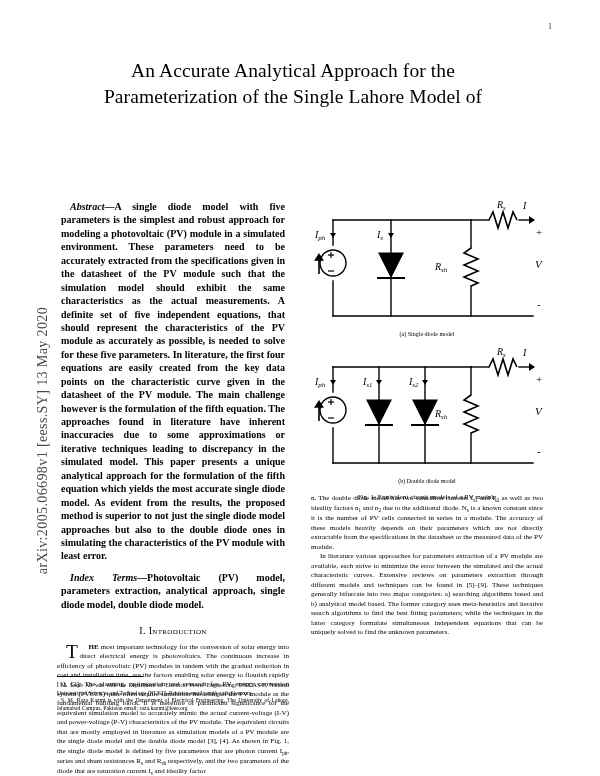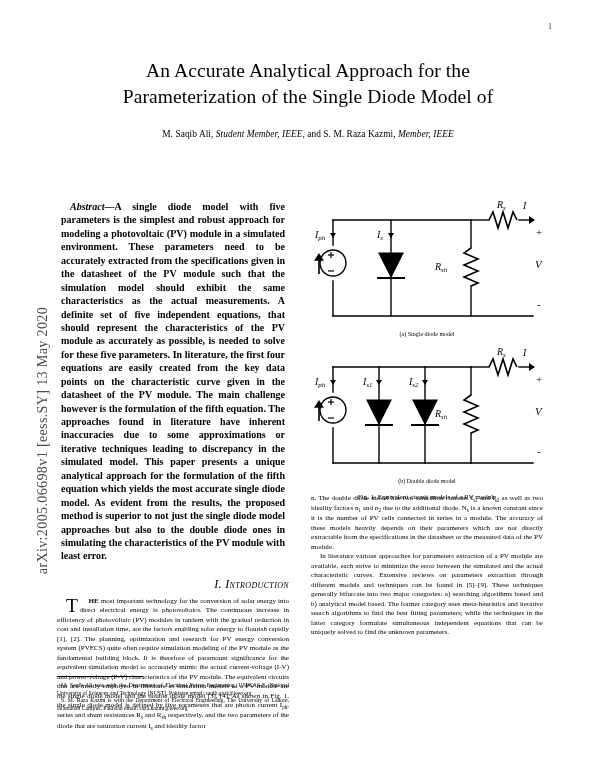--- a/index.html
+++ b/index.html
@@ -40,21 +40,21 @@
     position: absolute;
     right: 48px;
     top: 22px;
     font-size: 8px;
     color: #333;
   }
 
   
   .title-block {
     position: absolute;
-    left: 64px;
+    left: 49px;
     top: 58px;
     width: 488px;
     text-align: center;
   }
   .paper-title {
     font-size: 19.5px;
     line-height: 1.33;
     font-weight: normal;
     margin: 0;
     letter-spacing: 0.1px;
@@ -90,27 +90,26 @@
     text-align: justify;
     text-indent: 9px;
     margin: 4px;
     font-size: 10px;
     line-height: 1.345;
   }
   .indexterms { margin-top: 8px; }
   .lead-italic { font-style: italic; font-weight: bold; }
 
   h2.section-head {
-    text-align: right;
-    font-size: 12px;
+    text-align: center;
+    font-size: 10px;
     font-weight: normal;
     font-variant: small-caps;
     letter-spacing: 0.35px;
     margin: 13px 0 5px 0;
-    font-style: italic;
   }
 
   
   .dropcap-para {
     text-indent: 0;
   }
   .dropcap {
     float: left;
     font-size: 19.5px;
     line-height: 0.82;
@@ -164,33 +163,29 @@
 
 <div class="page">
 
   <div class="arxiv-stamp">arXiv:2005.06698v1  [eess.SY]  13 May 2020</div>
 
   <div class="page-number">1</div>
 
   <div class="title-block">
     <h1 class="paper-title">
       <span>An Accurate Analytical Approach for the</span><br>
-      <span>Parameterization of the Single Diode Model of</span><br>
+      <span>Parameterization of the Single Lahore Model of</span><br>
     </h1>
-    <div class="authors">
-      <span>M. Saqib Ali,</span>
-      <span class="it">Student Member, IEEE</span><span>, and S. M. Raza Kazmi,</span>
-      <span class="it">Member, IEEE</span>
-    </div>
   </div>
 
   <div class="col col-left">
 
     <p class="abstract"><span class="lead-italic">Abstract</span><span>—</span><span>A single diode model with five parameters is the simplest and robust approach for modeling a photovoltaic (PV) module in a simulated environment. These parameters need to be accurately extracted from the specifications given in the datasheet of the PV module such that the simulation model should exhibit the same characteristics as the actual measurements. A definite set of five independent equations, that should represent the characteristics of the PV module as accurately as possible, is needed to solve for these five parameters. In literature, the first four equations are easily created from the key data points on the characteristic curve given in the datasheet of the PV module. The main challenge however is the formulation of the fifth equation. The approaches found in literature have inherent inaccuracies due to some approximations or iterative techniques leading to discrepancy in the simulated model. This paper presents a unique analytical approach for the formulation of the fifth equation which yields the most accurate single diode model. As evident from the results, the proposed method is superior to not just the single diode model approaches but also to the double diode ones in simulating the characteristics of the PV module with least error.</span></p>
 
+    <p class="indexterms"><span class="lead-italic">Index Terms</span><span>—</span><span>Photovoltaic (PV) model, parameters extraction, analytical approach, single diode model, double diode model.</span></p>
 
     <h2 class="section-head">
       <span>I.</span>
       <span>Introduction</span>
     </h2>
 
     <p class="para dropcap-para"><span class="dropcap">T</span><span class="smallcaps-run">HE</span><span> most important technology for the conversion of solar energy into direct electrical energy is photovoltaics. The continuous increase in efficiency of photovoltaic (PV) modules in tandem with the gradual reduction in cost and installation time, are the factors enabling solar energy to flourish rapidly [1], [2]. The planning, optimization and research for PV energy conversion system (PVECS) quite often require simulation modeling of the PV module as the fundamental building block. It is therefore of paramount significance for the equivalent simulation model to accurately mimic the actual current-voltage (I-V) and power-voltage (P-V) characteristics of the PV module. The equivalent circuits that are mostly employed in literature as simulation models of a PV module are the single diode model and the double diode model [3], [4]. As shown in Fig. 1, the single diode model is defined by five parameters that are photon current I</span><sub>ph</sub><span>, series and shunt resistances R</span><sub>s</sub><span> and R</span><sub>sh</sub><span> respectively, and the two parameters of the diode that are saturation current I</span><sub>s</sub><span> and ideality factor</span></p>
   </div>
 
   <div class="footnote-rule"></div>

